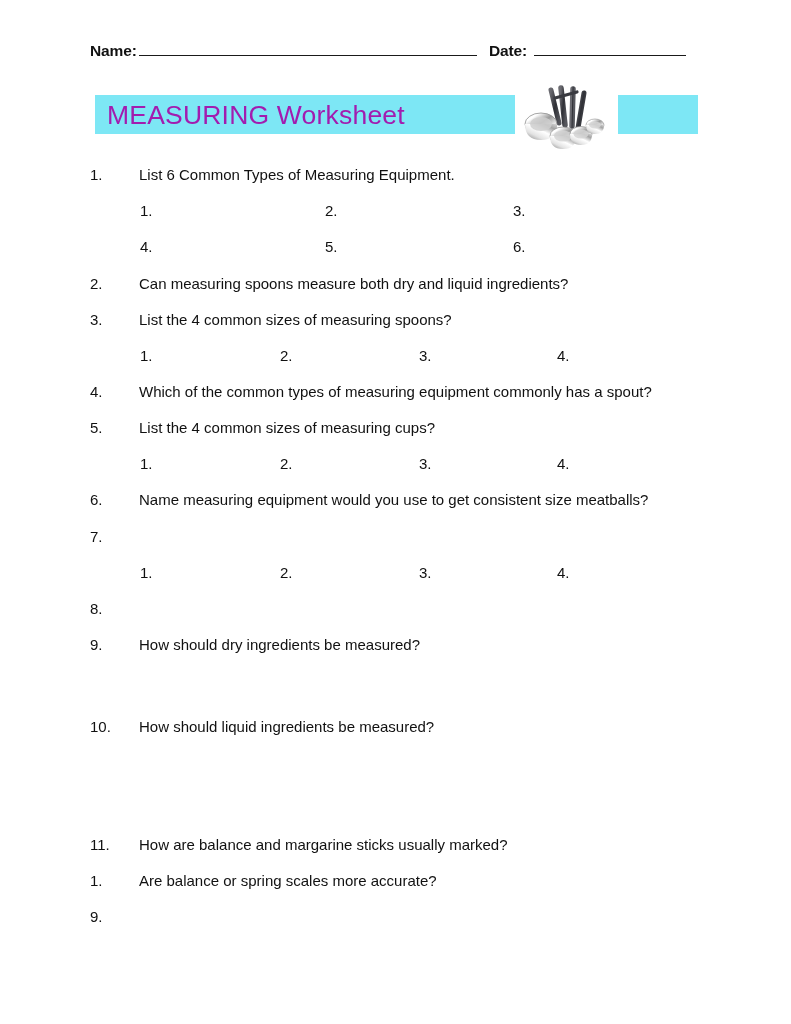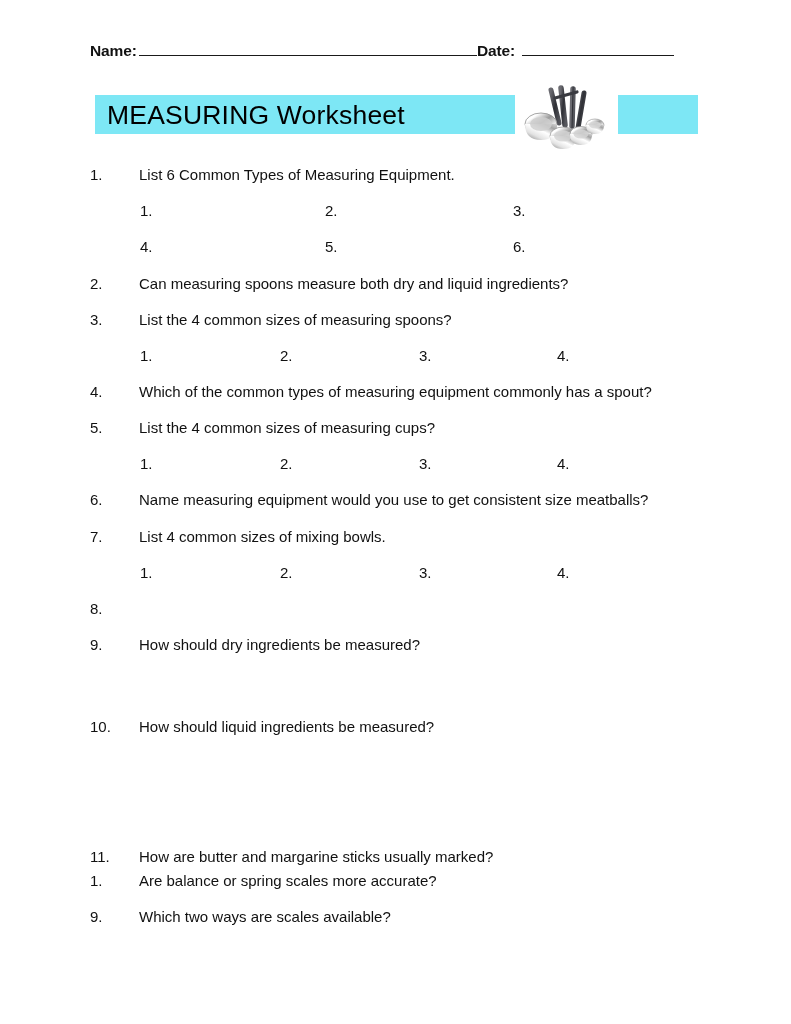--- a/index.html
+++ b/index.html
@@ -40,39 +40,39 @@
     white-space: nowrap;
     font-weight: 700;
   }
   .nd-rule {
     flex: 0 0 auto;
     border-bottom: 1.6px solid #1a1a1a;
     height: 13px;
   }
   .nd-rule.name-rule { width: 338px; margin-left: 2px; }
   .nd-rule.date-rule { width: 152px; margin-left: 7px; }
-  .nd-label.date-label { margin-left: 0px; }
+  .nd-label.date-label { margin-left: 12px; }
 
   
   .title-band {
     position: absolute;
     left: 95px;
     top: 95px;
     width: 420px;
     height: 39px;
     background: #7DE7F5;
   }
   .title-text {
     position: absolute;
     left: 12px;
     top: 50%;
     transform: translateY(-50%);
     font-size: 26.5px;
     font-weight: 400;
-    color: #000000;
+    color: #a21caf;
     white-space: nowrap;
     letter-spacing: 0.2px;
   }
   .title-band-right {
     position: absolute;
     left: 618px;
     top: 95px;
     width: 80px;
     height: 39px;
     background: #7DE7F5;
@@ -239,46 +239,44 @@
         <span class="sub-item" style="left: 190px;">2.</span>
         <span class="sub-item" style="left: 329px;">3.</span>
         <span class="sub-item" style="left: 467px;">4.</span>
       </div>
       <div class="q-row" style="top: 491px;">
         <span class="q-num">6.</span>
         <span class="q-text">Name measuring equipment would you use to get consistent size meatballs?</span>
       </div>
       <div class="q-row" style="top: 528px;">
         <span class="q-num">7.</span>
-        <span class="q-text">List 4 common sizes of mixing bowls.</span>
       </div>
       <div class="sub-row" style="top: 564px;">
         <span class="sub-item" style="left: 50px;">1.</span>
         <span class="sub-item" style="left: 190px;">2.</span>
         <span class="sub-item" style="left: 329px;">3.</span>
         <span class="sub-item" style="left: 467px;">4.</span>
       </div>
       <div class="q-row" style="top: 600px;">
         <span class="q-num">8.</span>
       </div>
       <div class="q-row" style="top: 636px;">
         <span class="q-num">9.</span>
         <span class="q-text">How should dry ingredients be measured?</span>
       </div>
       <div class="q-row" style="top: 718px;">
         <span class="q-num">10.</span>
         <span class="q-text">How should liquid ingredients be measured?</span>
       </div>
-      <div class="q-row" style="top: 836px; margin-top: 12px;">
+      <div class="q-row" style="top: 836px;">
         <span class="q-num">11.</span>
-        <span class="q-text">How are butter and margarine sticks usually marked?</span>
+        <span class="q-text">How are balance and margarine sticks usually marked?</span>
       </div>
       <div class="q-row" style="top: 872px;">
         <span class="q-num">1.</span>
         <span class="q-text">Are balance or spring scales more accurate?</span>
       </div>
       <div class="q-row" style="top: 908px;">
         <span class="q-num">9.</span>
-        <span class="q-text">Which two ways are scales available?</span>
       </div>
     </div>
 
 </div>
 
 </body></html>

